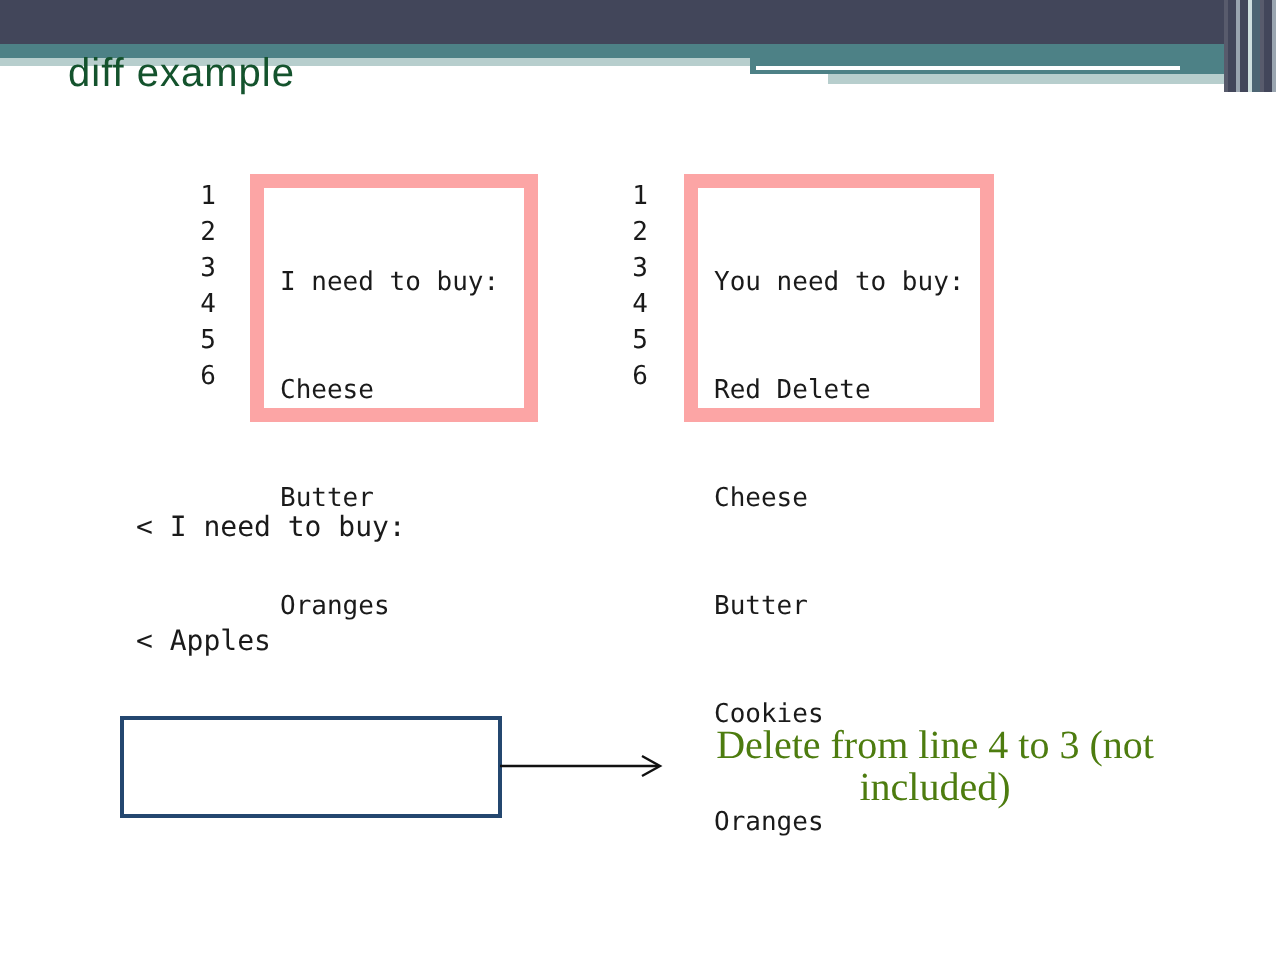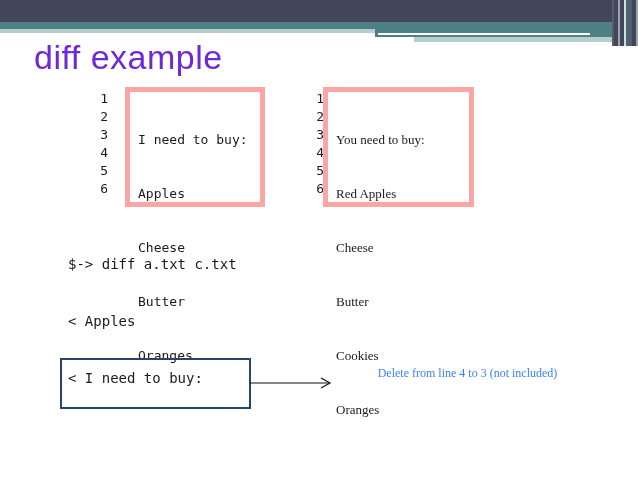--- a/index.html
+++ b/index.html
@@ -18,54 +18,54 @@
   .right-white-line{position:absolute;left:378px;top:33px;width:212px;height:2px;background:#ffffff;}
   .right-pale-ext{position:absolute;left:414px;top:37px;width:224px;height:5px;background:#b7cecd;}
   .corner-stripes{
     position:absolute;left:612px;top:0;width:26px;height:46px;
     background:repeating-linear-gradient(90deg,
       #585b6c 0 2px, #42465a 2px 6px, #9aa5b0 6px 8px,
       #42465a 8px 12px, #cfe0df 12px 14px, #4d6573 14px 18px);
   }
   
   .title{
-    position:absolute;left:34px;top:38px;
-    font-size:34px;color:#6d28d9;letter-spacing:0.5px;
+    position:absolute;left:34px;top:26px;
+    font-size:20px;color:#14532d;letter-spacing:0.5px;
   }
   
   .mono{font-family:"DejaVu Sans Mono","Liberation Mono",monospace;color:#1a1a1a;}
   .linenums{
     position:absolute;top:90px;width:16px;
     font-size:13px;line-height:18px;text-align:right;
   }
   .linenums-a{left:92px;}
   .linenums-b{left:308px;}
   .filebox{
     position:absolute;top:87px;height:107px;
-    border:5px solid #fca5a5;background:#fff;
+    border:7px solid #fca5a5;background:#fff;
     padding:3px 0 0 8px;box-sizing:content-box;
     font-size:13px;line-height:18px;white-space:pre;
   }
   .filebox-a{left:125px;width:122px;}
-  .filebox-b{left:323px;width:133px;font-family:Liberation Serif, serif;}
+  .filebox-b{left:342px;width:133px;}
   
   .terminal{
     position:absolute;left:68px;top:217px;
     font-size:14px;line-height:19px;white-space:pre;
   }
   
   .highlight-box{
     position:absolute;left:60px;top:358px;width:187px;height:47px;
     border:2px solid #24476f;background:transparent;
   }
   .arrow-svg{position:absolute;left:249px;top:374px;width:90px;height:18px;}
   .note{
     position:absolute;left:350px;top:363px;width:235px;
-    font-family:"Liberation Serif",serif;font-size:12px;line-height:21px;
-    color:#3b82f6;text-align:center;
+    font-family:"Liberation Serif",serif;font-size:20px;line-height:21px;
+    color:#4d7c0f;text-align:center;
   }
 </style>
 </head>
 <body>
 
 <div class="slide">
 
   <div class="bar-dark"></div>
   <div class="bar-teal"></div>
   <div class="bar-pale"></div>
@@ -79,47 +79,45 @@
   <div class="linenums linenums-a mono">
     <div>1</div>
     <div>2</div>
     <div>3</div>
     <div>4</div>
     <div>5</div>
     <div>6</div>
   </div>
   <div class="filebox filebox-a mono">
     <div>I need to buy:</div>
-    <div>Apples</div>
     <div>Cheese</div>
     <div>Butter</div>
     <div>Oranges</div>
   </div>
 
   <div class="linenums linenums-b mono">
     <div>1</div>
     <div>2</div>
     <div>3</div>
     <div>4</div>
     <div>5</div>
     <div>6</div>
   </div>
   <div class="filebox filebox-b mono">
     <div>You need to buy:</div>
-    <div>Red Apples</div>
+    <div>Red Delete</div>
     <div>Cheese</div>
     <div>Butter</div>
     <div>Cookies</div>
     <div>Oranges</div>
   </div>
 
   <div class="terminal mono">
-    <div>$-&gt; diff a.txt c.txt</div>
+    <div>&lt; I need to buy:</div>
     <div>&lt; Apples</div>
-    <div>&lt; I need to buy:</div>
     
     
     
     
     
     
     
   </div>
 
   <div class="highlight-box"></div>

